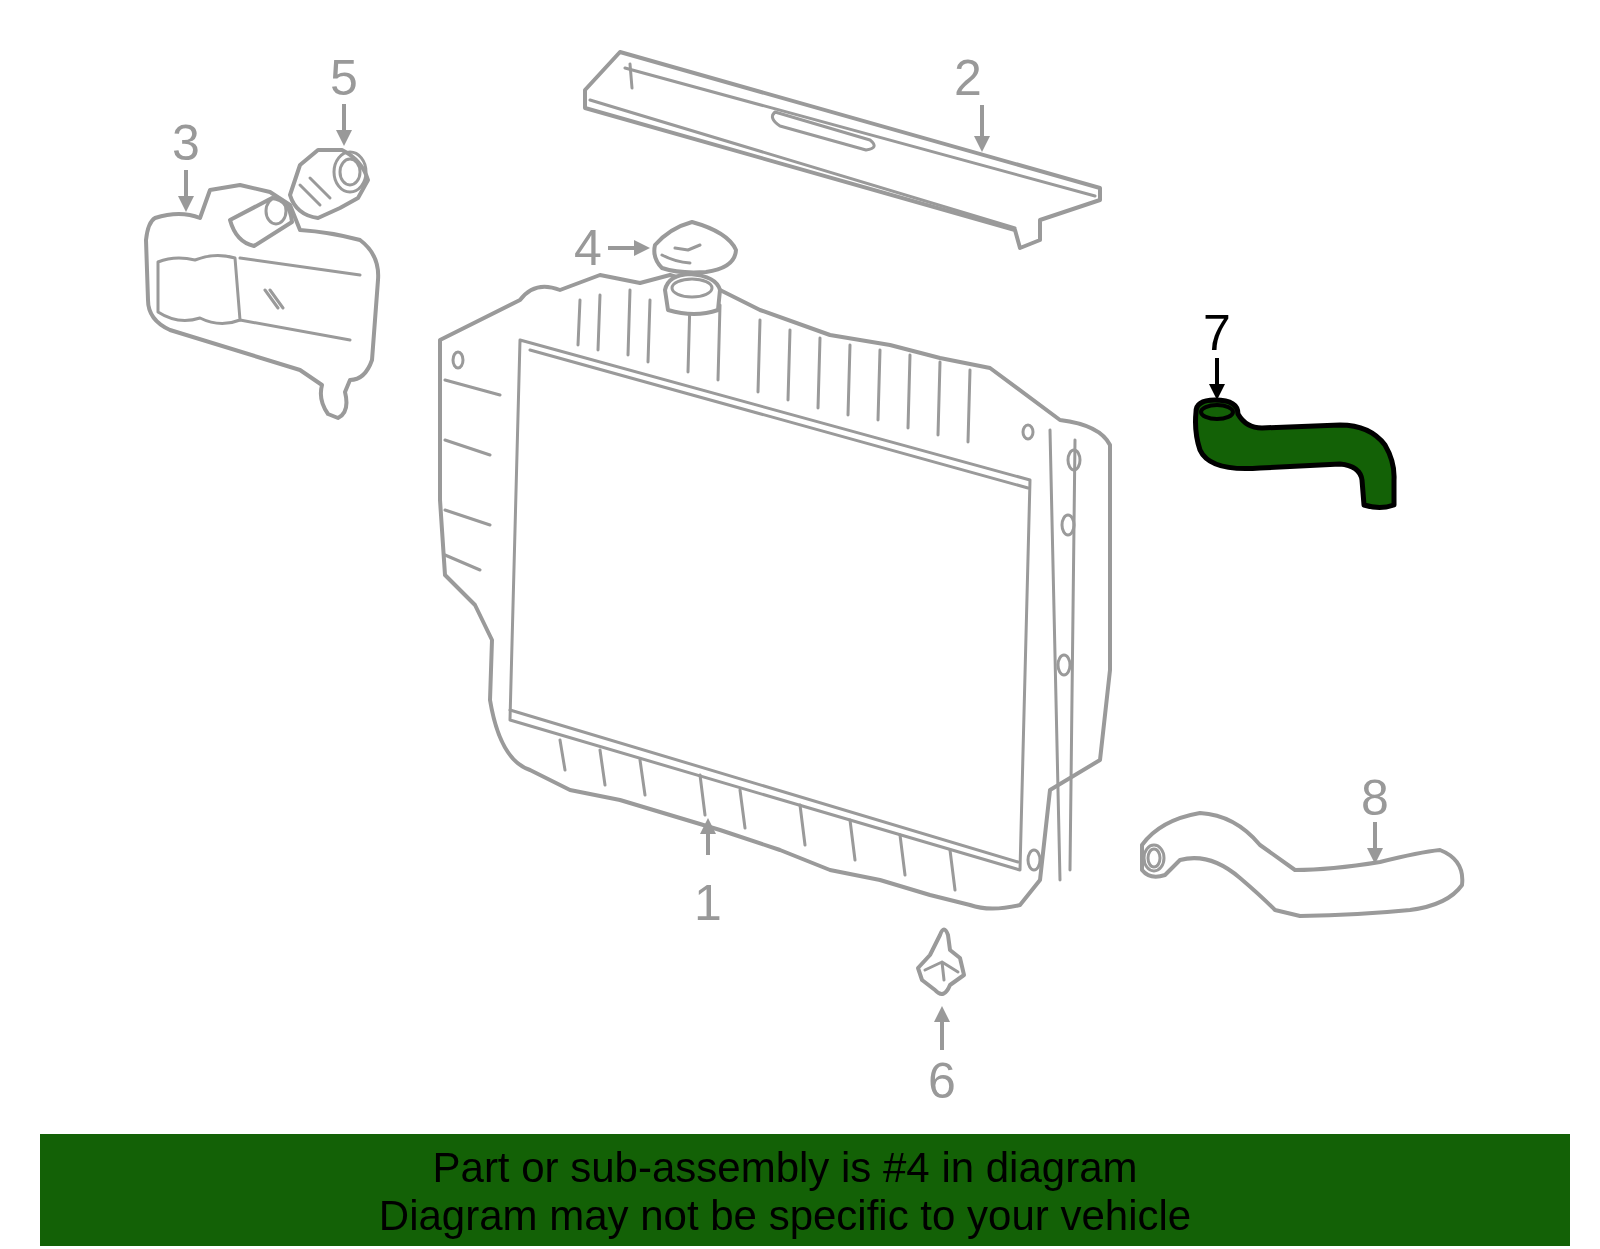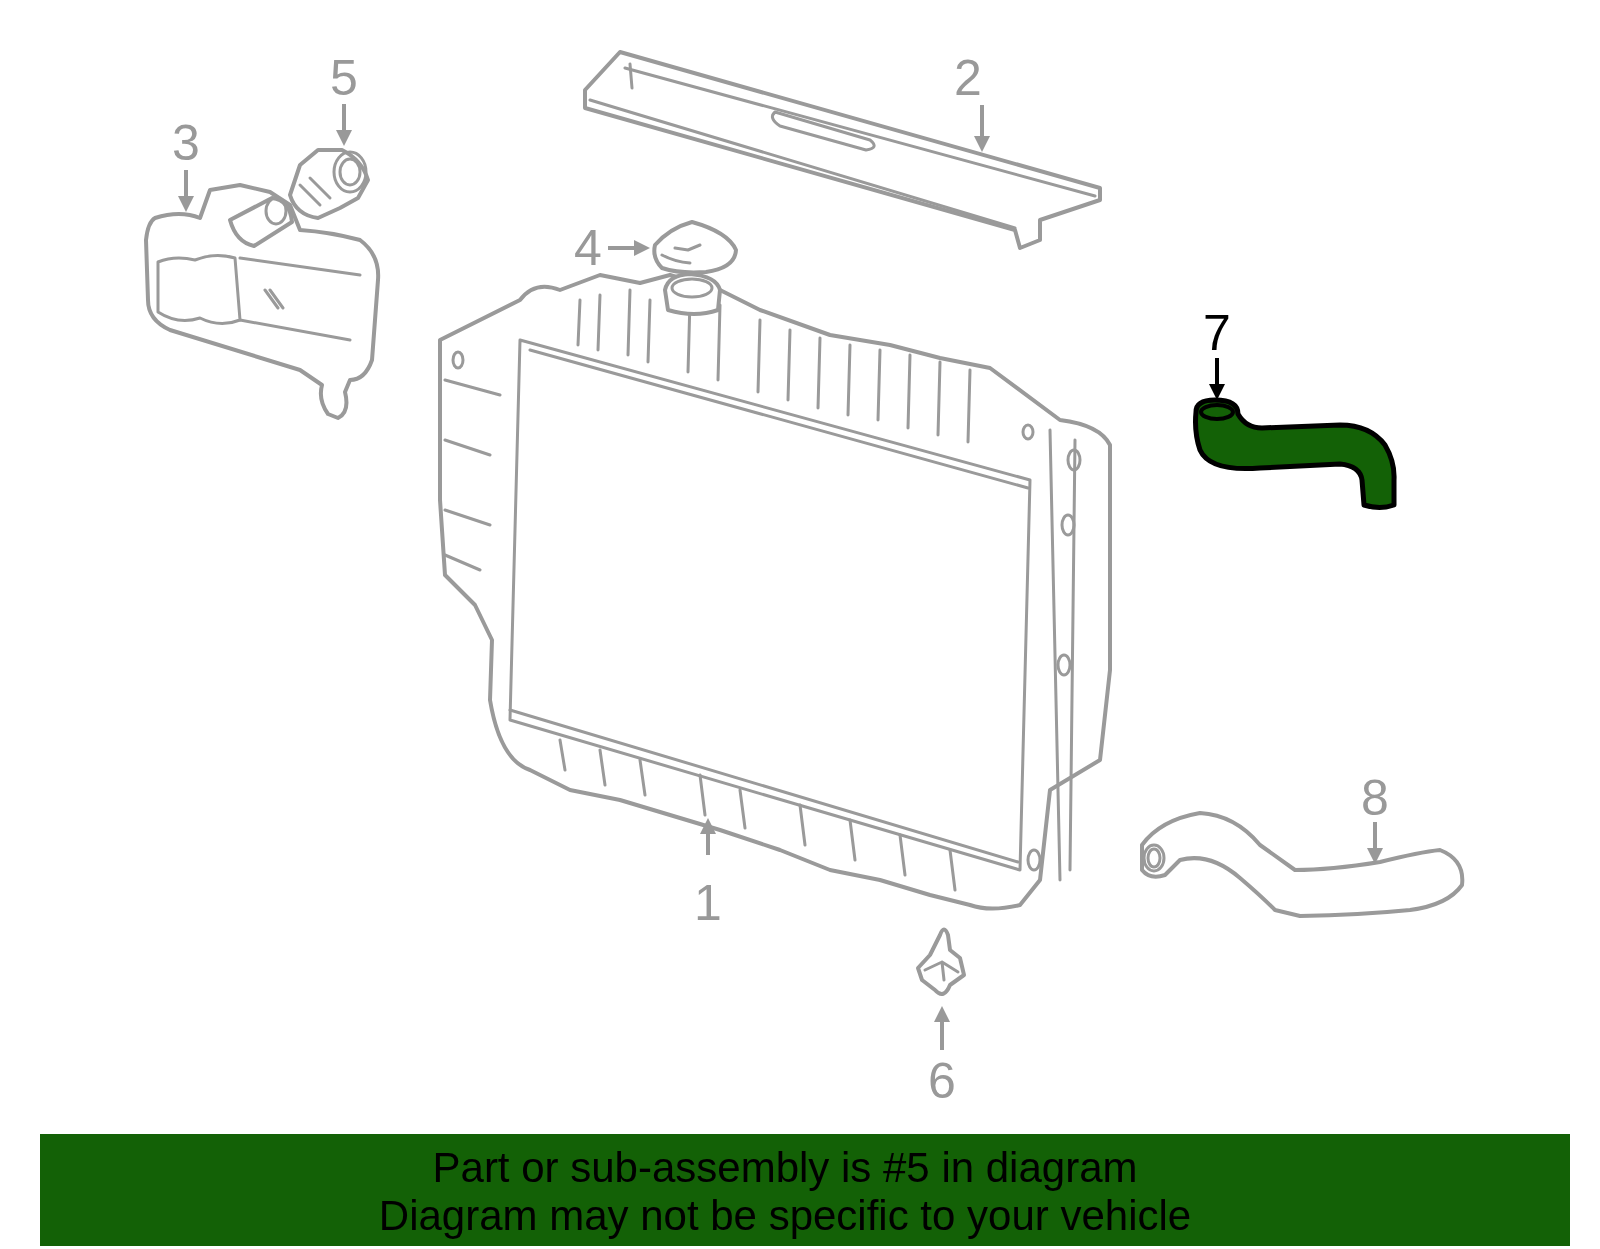--- a/index.html
+++ b/index.html
@@ -132,15 +132,15 @@
     <ellipse class="detail" cx="1154" cy="858" rx="6" ry="9"></ellipse>
   </g>
   <g>
     <text class="callout-num" x="1375" y="815" text-anchor="middle">8</text>
     <line class="arrow-line" x1="1375" y1="822" x2="1375" y2="852"></line>
     <polygon class="arrow-head" points="1367,848 1383,848 1375,864"></polygon>
   </g>
 </svg>
 
 <div id="banner">
-  <div class="line line1">Part or sub-assembly is #5 in diagram</div>
+  <div class="line line1">Part or sub-assembly is #4 in diagram</div>
   <div class="line line2">Diagram may not be specific to your vehicle</div>
 </div>
 
 </body></html>

